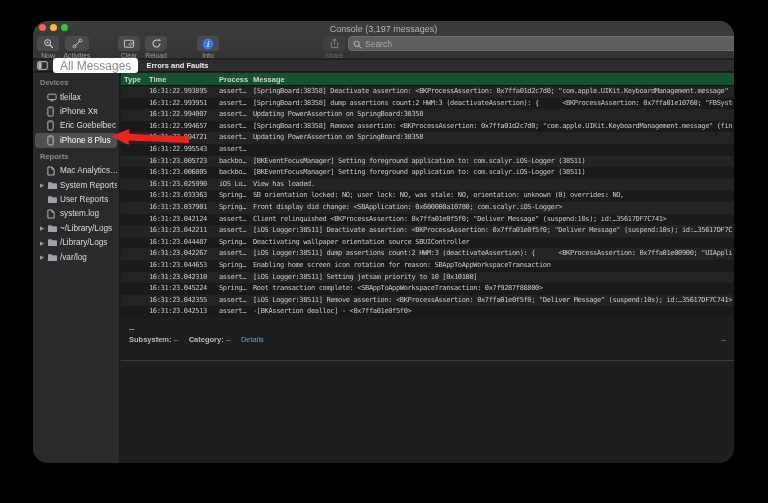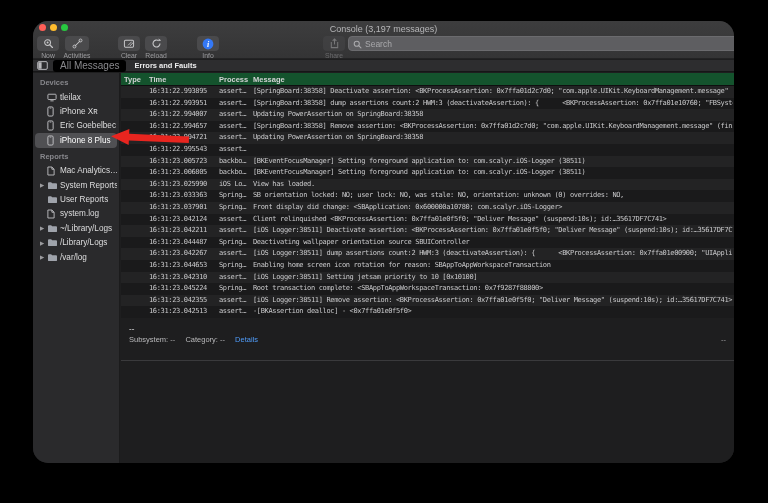--- a/index.html
+++ b/index.html
@@ -32,22 +32,22 @@
   .searchbox input { flex:1; background:transparent; border:none; outline:none;
                      font-size:8.5px; color:#e8e8e8; margin-left:3px;
                      font-family:"Liberation Sans", sans-serif; }
   .searchbox input::placeholder { color:#a9a9ac; }
 
   
   .filterbar { position:absolute; left:0; top:39px; width:701px; height:12px;
                background:#2d2d2f; border-bottom:1px solid #161617;
                display:flex; align-items:center; }
   .sb-toggle { margin-left:4px; display:flex; align-items:center; }
-  .chip { margin-left:5px; background:#000000; border-radius:3px; color:#89898d;
-          font-size:10px; padding:0.5px 7px; }
+  .chip { margin-left:5px; background:#ffffff; border-radius:3px; color:#89898d;
+          font-size:12px; padding:0.5px 7px; }
   .tab-active { margin-left:8px; color:#ededee; font-size:7.5px; font-weight:bold; }
 
   
   .content { position:absolute; left:0; top:52px; width:701px; height:390px; }
   .sidebar { position:absolute; left:0; top:0; width:87px; height:390px;
              background:#2a2a2c; border-right:1px solid #1b1b1c; padding-top:3px; }
   .sec-title { height:14px; line-height:14px; padding-left:7px; font-size:7.5px;
                font-weight:bold; color:#88888d; }
   .sec-title.gap { margin-top:2px; }
   .side-item { height:14.4px; display:flex; align-items:center; padding-left:5px;
@@ -68,21 +68,21 @@
   .row { position:relative; height:11.6px; font-family:"DejaVu Sans Mono", monospace;
          font-size:7px; letter-spacing:-0.35px; color:#c9c9cb; }
   .row:nth-child(odd){ background:#232324; } .row:nth-child(even){ background:#1a1a1b; }
   .row span { position:absolute; top:0; line-height:11.6px; white-space:pre; }
   .c-time { left:28px; } .c-proc { left:98px; width:32px; overflow:hidden; }
   .c-msg { left:132px; right:1px; overflow:hidden; }
 
   .detail { position:absolute; left:0; top:245px; width:613px; }
   .d-summary { position:absolute; left:8px; top:6px; font-size:8px; font-weight:bold; color:#b4b4b6; }
   .d-line { position:absolute; left:8px; top:17px; font-size:7.5px; color:#b0b0b2; white-space:nowrap; }
-  .d-line .lab { font-weight:normal; color:#b9b9bb; }
+  .d-line .lab { font-weight:bold; color:#b9b9bb; }
   .d-line .val { margin-right:8px; }
   .d-link { color:#4f9bf7; }
   .d-right { position:absolute; right:8px; top:17px; font-size:7.5px; color:#9a9a9c; }
   .d-divider { position:absolute; left:0; top:42px; width:613px; height:1px; background:#3a3a3c; }
 
   .annotation-arrow { position:absolute; left:110px; top:129px; transform:rotate(2.5deg); }
 </style>
 </head>
 <body>
 

